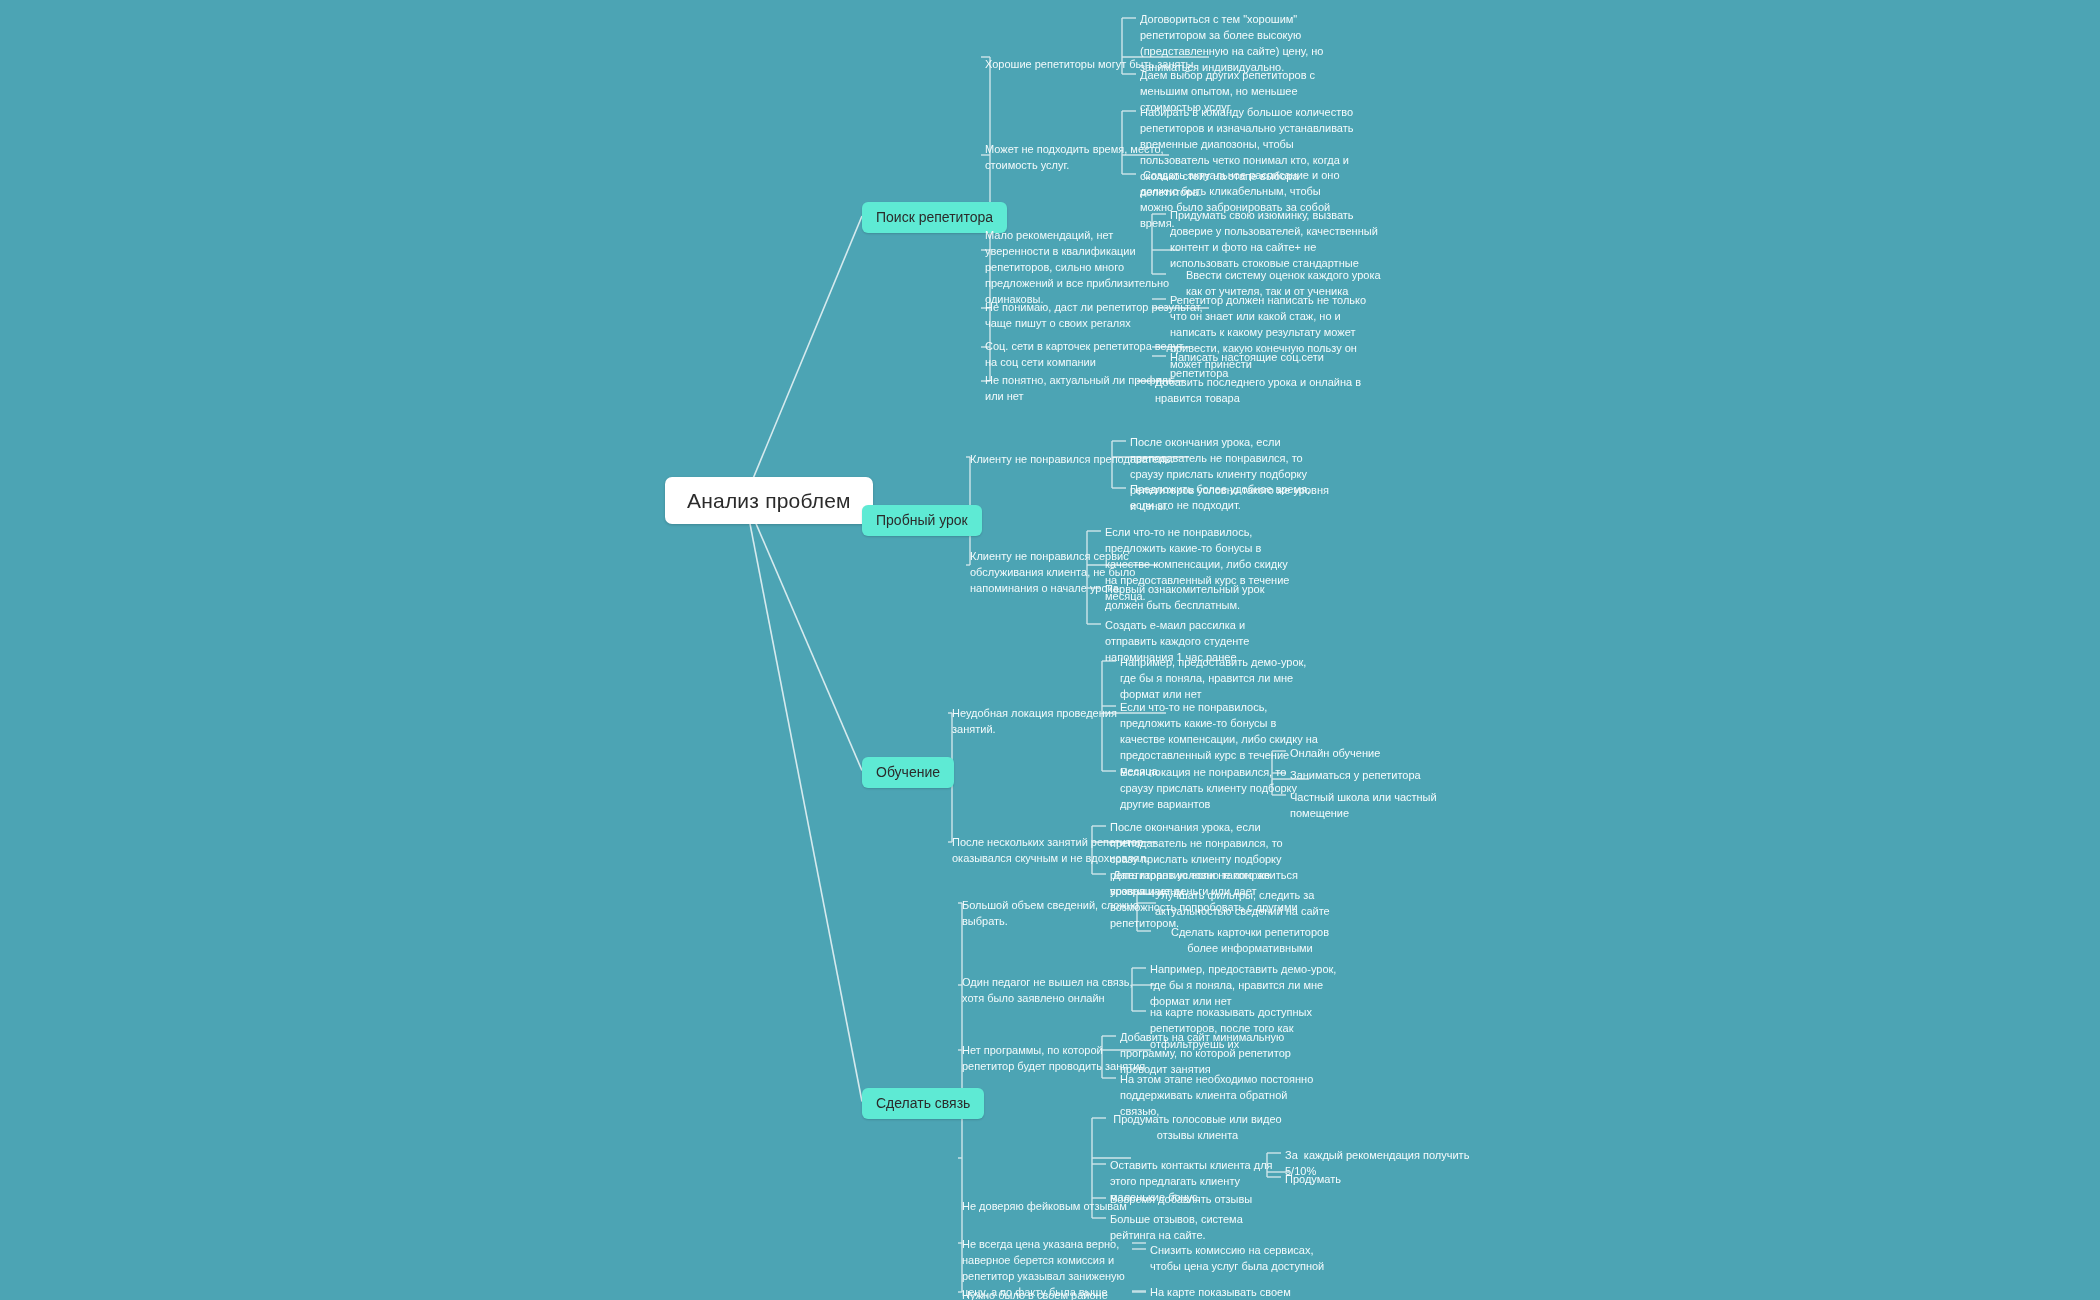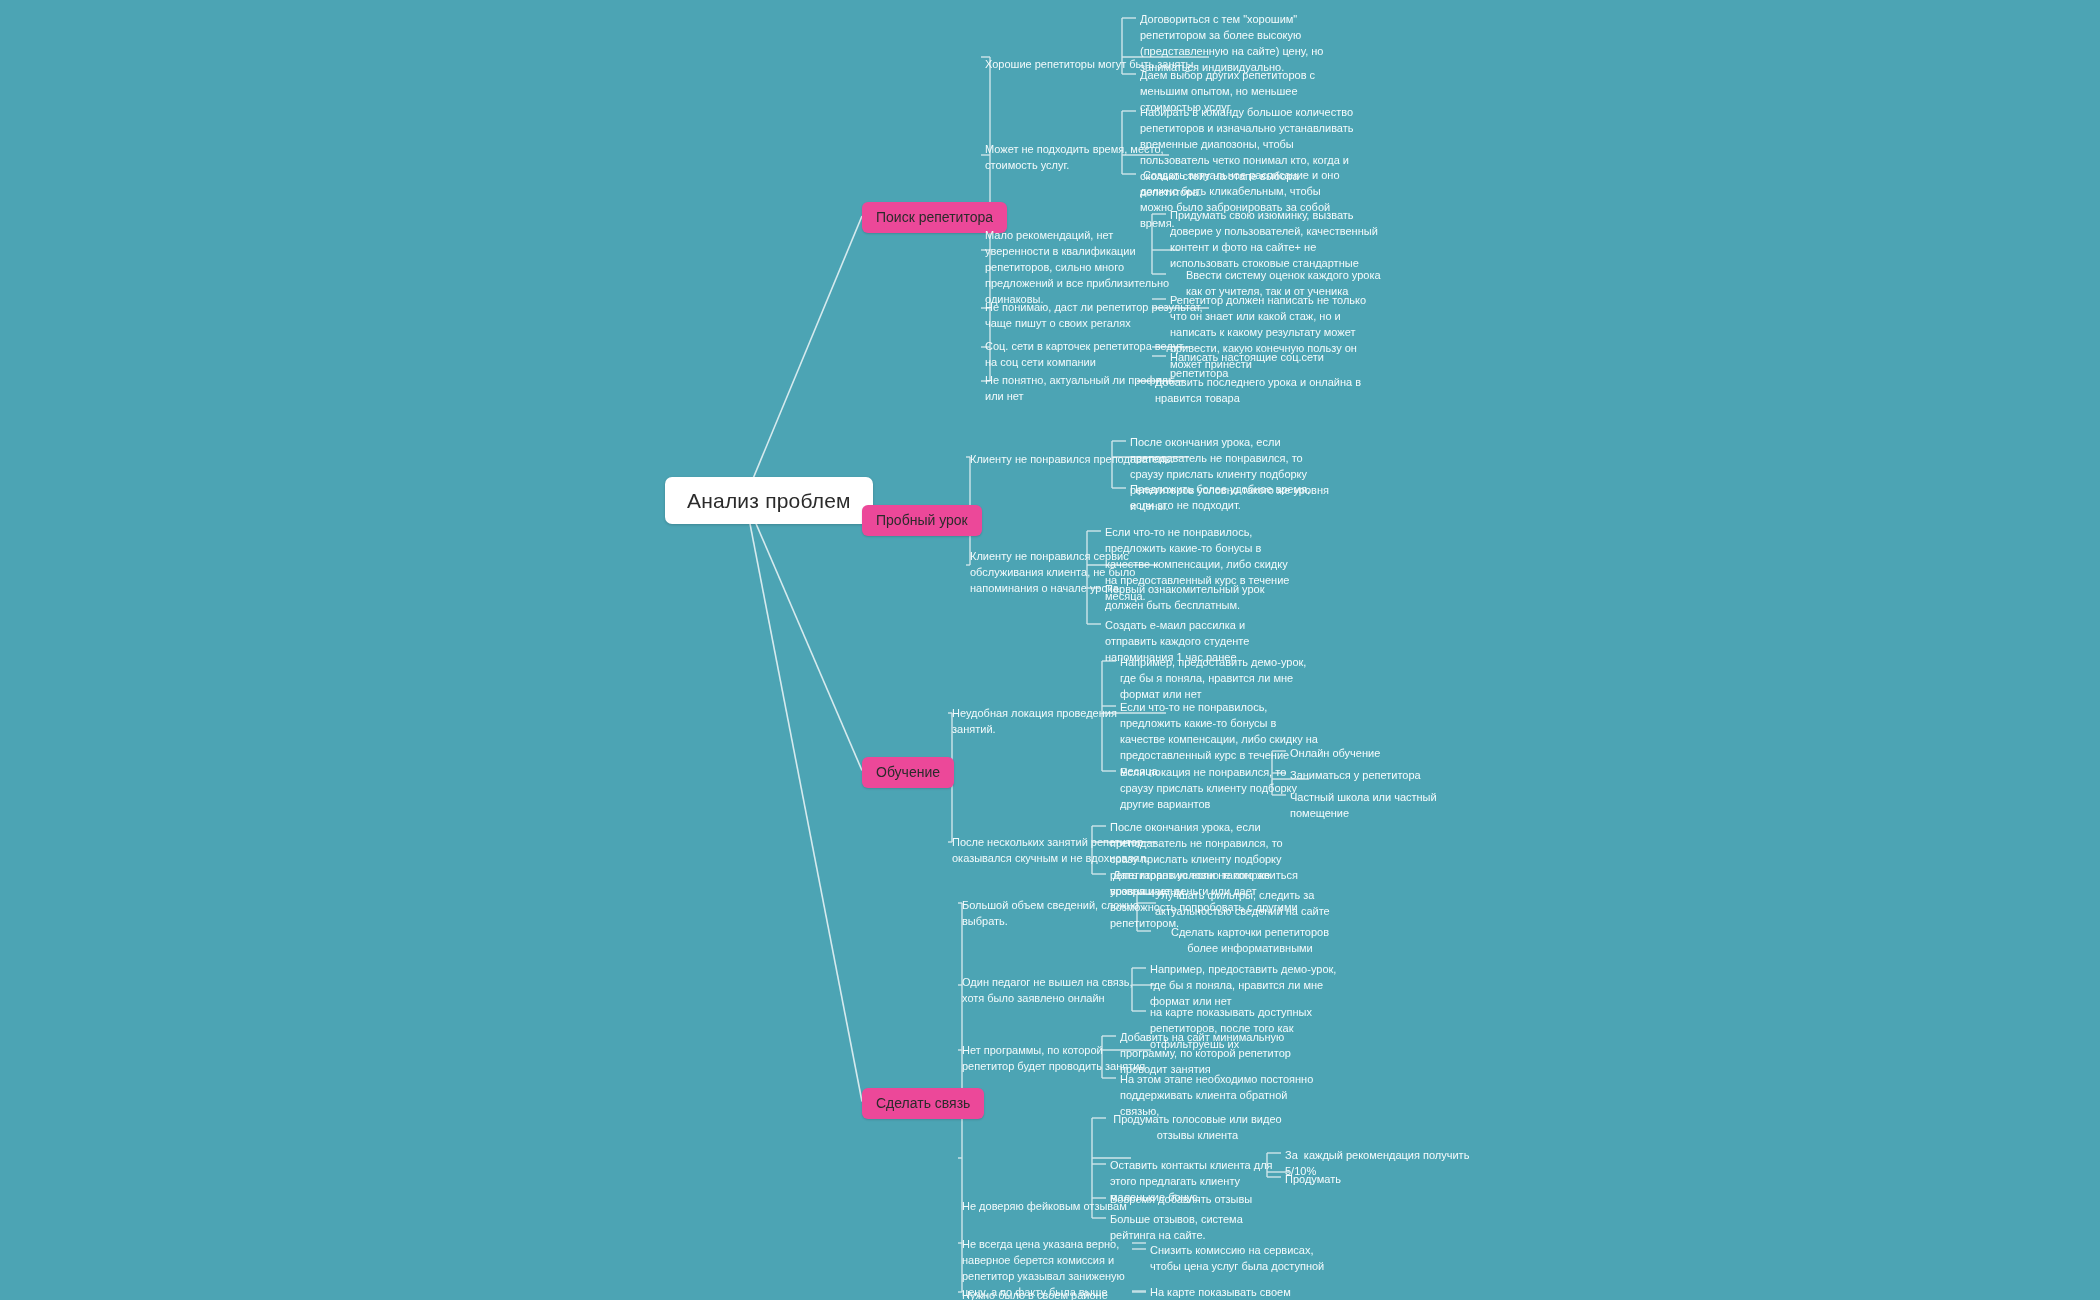--- a/index.html
+++ b/index.html
@@ -38,21 +38,21 @@
     border-radius: 7px;
     font-size: 21px;
     line-height: 1.2;
     padding: 11px 22px;
     box-shadow: 0 1px 3px rgba(0,0,0,.18);
     letter-spacing: .2px;
   }
 
   
   .branch-node {
-    background: #ec4899;
+    background: #5eead4;
     color: #2b2b2b;
     border-radius: 6px;
     font-size: 14px;
     line-height: 1.2;
     padding: 7px 14px;
     box-shadow: 0 1px 2px rgba(0,0,0,.15);
     white-space: nowrap;
   }
 
   

